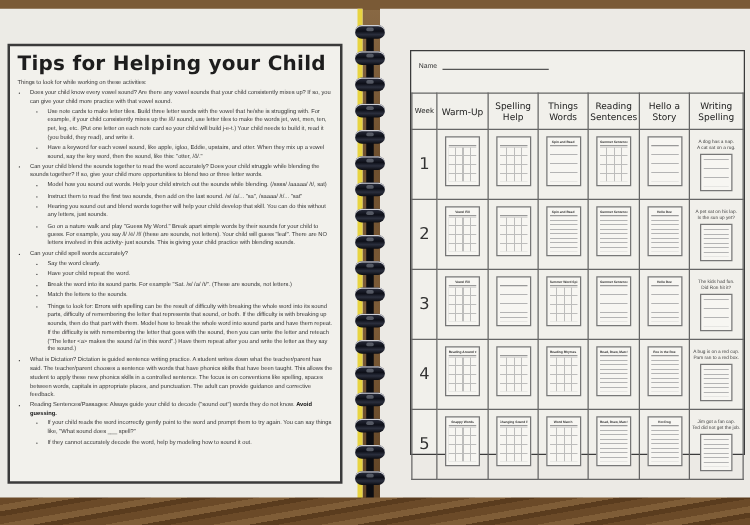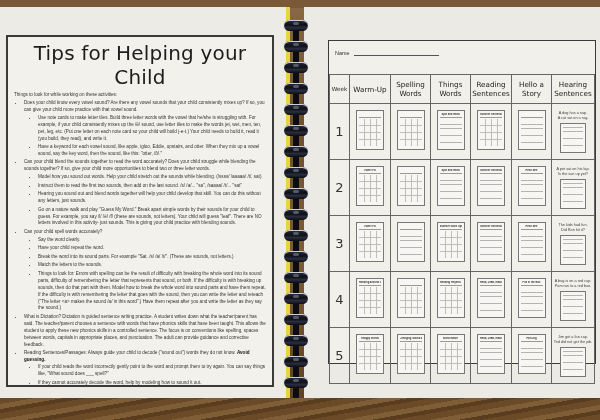--- a/index.html
+++ b/index.html
@@ -8,21 +8,21 @@
     font-family:"Liberation Sans",sans-serif;}
   .wood-top{position:absolute;left:0;top:0;width:600px;height:8px;background:#7a5a36;}
   .wood-bottom{position:absolute;left:0;top:398px;width:600px;height:22px;
     background:repeating-linear-gradient(170deg,#6b4a28 0 6px,#7f5d37 6px 11px,#5a3c1e 11px 15px);}
   
   .page-left{position:absolute;left:0;top:7px;width:290px;height:405px;background:#ecebe6;
     border-bottom:2px solid #e6d23c;}
   .page-left-edge{position:absolute;left:286px;top:7px;width:4px;height:405px;background:#e8d440;}
   .tips-box{position:absolute;left:6px;top:35px;width:268px;height:352px;border:2px solid #3a3a3a;
     background:#f2f1ec;box-sizing:border-box;padding:4px 6px;overflow:hidden;}
-  .tips-title{font-family:"DejaVu Sans",sans-serif;font-weight:normal;font-size:20px;text-align:center;
+  .tips-title{font-family:"DejaVu Sans",sans-serif;font-weight:bold;font-size:16px;text-align:left;
     color:#1d1d1d;margin:0 0 3px 0;letter-spacing:0.2px;}
   .tips-intro{font-size:4.6px;color:#333;margin:0 0 2px 0;line-height:6px;}
   ul.lvl1{margin:0;padding-left:10px;list-style:disc;}
   ul.lvl1>li{font-size:4.6px;line-height:6.9px;color:#333;margin-bottom:1.2px;}
   ul.lvl2{margin:1px 0 0 0;padding-left:14px;list-style:disc;}
   ul.lvl2>li{font-size:4.6px;line-height:6.9px;color:#333;margin-bottom:1.6px;}
   .bold{font-weight:bold;color:#111;}
   
   .spiral{position:absolute;left:284px;top:20px;width:24px;height:380px;}
   .coil{position:absolute;left:0;width:24px;height:11px;border-radius:6px;
@@ -112,25 +112,25 @@
         <col style="width:40px">
         <col style="width:40px">
         <col style="width:41px">
         <col style="width:40px">
         <col>
     </colgroup>
     <thead>
       <tr>
         <th class="week">Week</th>
         <th>Warm-Up</th>
-        <th>Spelling Words</th>
+        <th>Spelling Help</th>
         <th>Things Words</th>
         <th>Reading Sentences</th>
         <th>Hello a Story</th>
-        <th>Hearing Sentences</th>
+        <th>Writing Spelling</th>
       </tr>
     </thead>
     <tbody>
 
       <tr>
         <td class="wk">1</td>
         <td><div class="thumb"><div class="tt"></div><div class="grid"></div></div></td>
         <td><div class="thumb"><div class="tt"></div><div class="grid"></div></div></td>
         <td><div class="thumb"><div class="tt">Spin and Read</div><div class="lines"></div></div></td>
         <td><div class="thumb"><div class="tt">Summer Sentences</div><div class="grid"></div></div></td>

